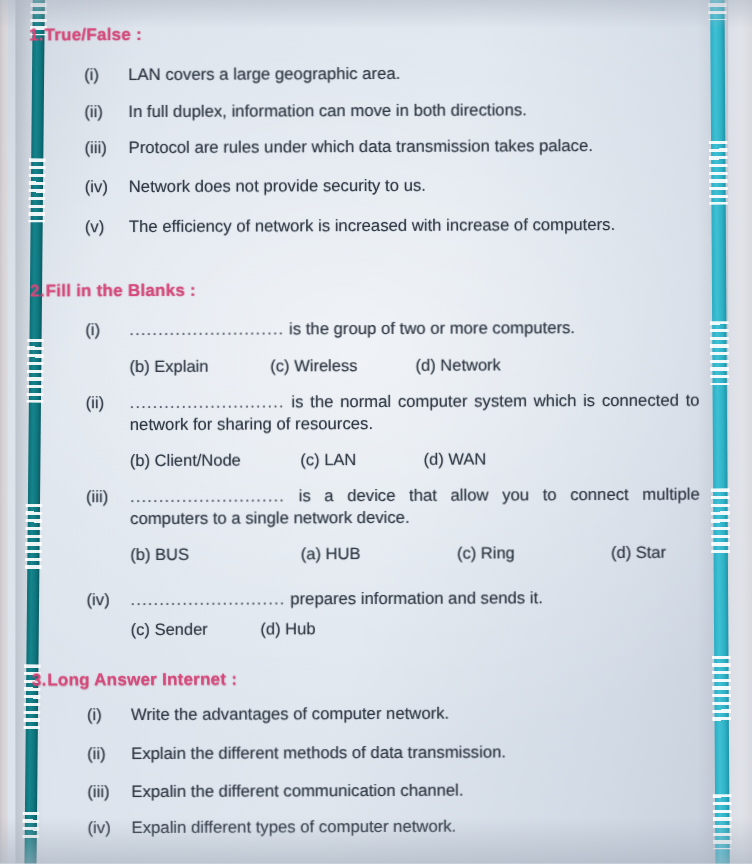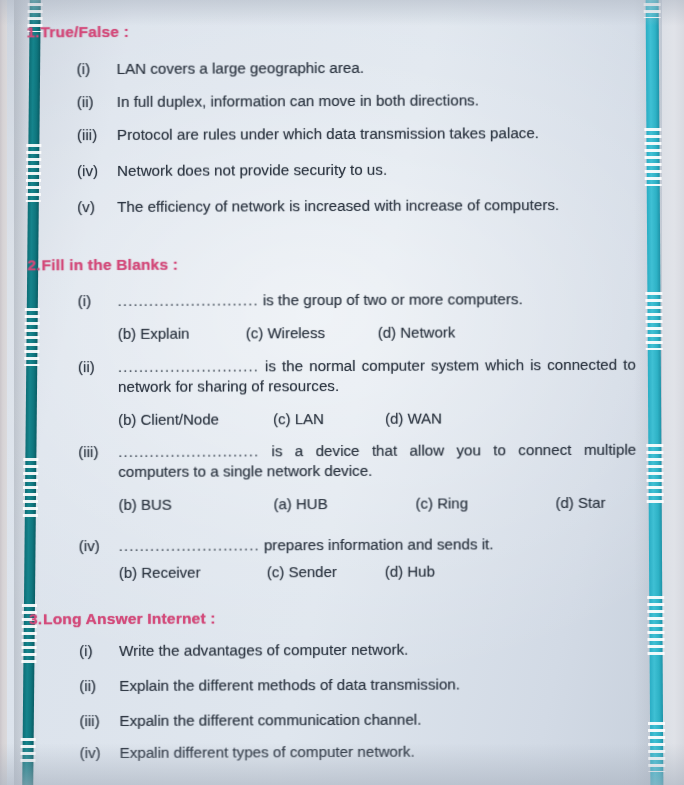--- a/index.html
+++ b/index.html
@@ -237,21 +237,20 @@
       <span class="opt" style="width:142px;"><span>(a)</span> <span>HUB</span></span>
       <span class="opt" style="width:140px;"><span>(c)</span> <span>Ring</span></span>
       <span class="opt"><span>(d)</span> <span>Star</span></span>
     </div>
 
     <div class="section item blur-a" style="top:535px;">
       <span class="marker">(iv)</span>
       <span class="body"><span class="dots">...........................</span> <span>prepares information and sends it.</span></span>
     </div>
     <div class="section opts blur-a" style="top:563px;">
-      <span class="opt" style="width:148px;"><span>(b)</span> <span>Receiver</span></span>
       <span class="opt" style="width:118px;"><span>(c)</span> <span>Sender</span></span>
       <span class="opt"><span>(d)</span> <span>Hub</span></span>
     </div>
 
     <div class="section" style="top:609px;">
       <div class="sec-head blur-b">
         <span class="num">3.</span>
         <span class="ttl">Long Answer Internet :</span>
       </div>
     </div>

